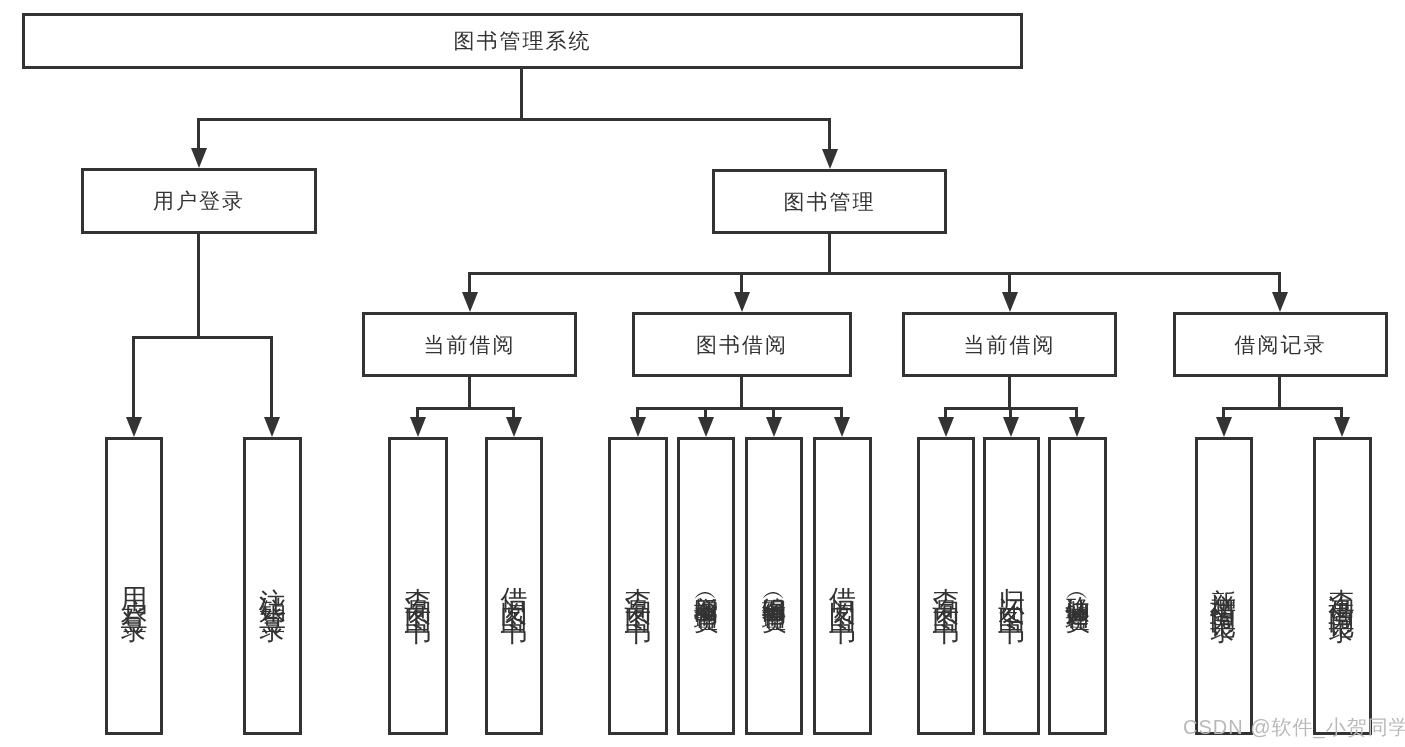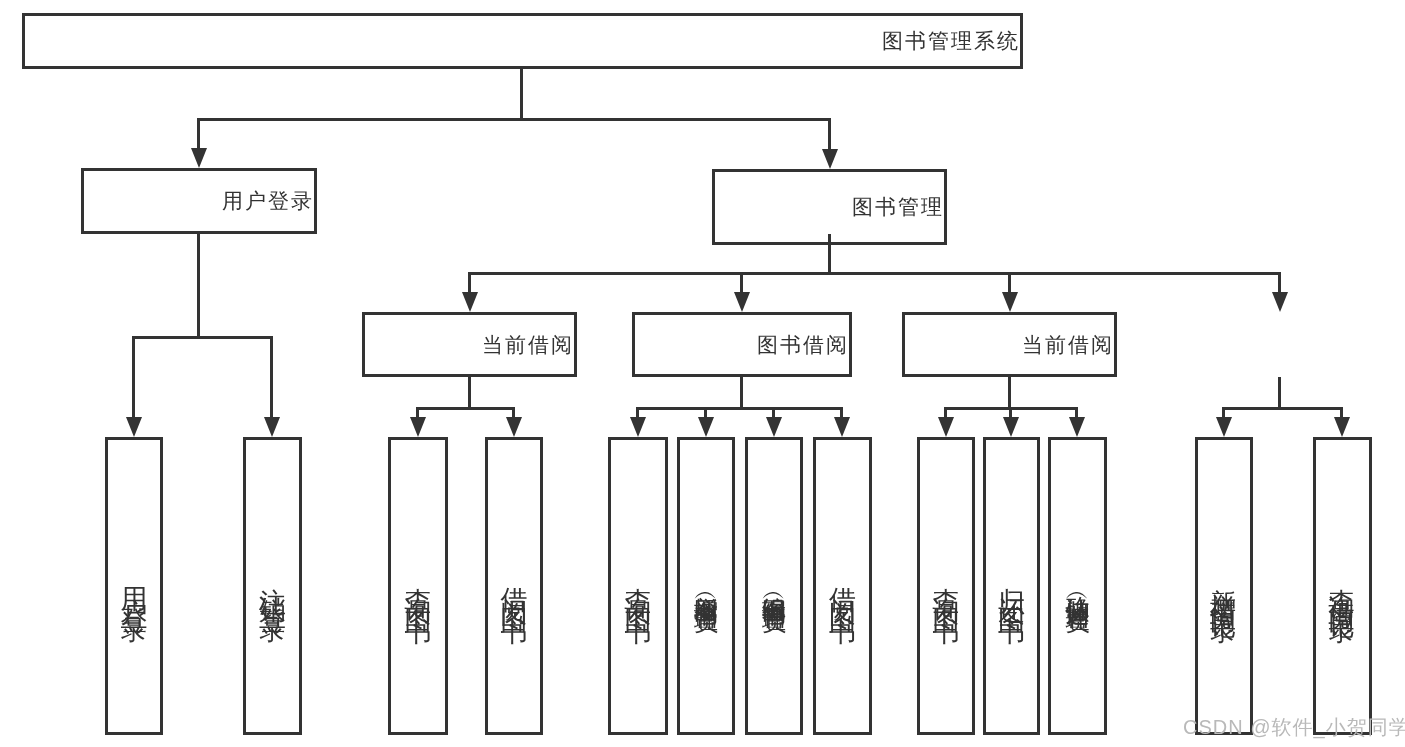--- a/index.html
+++ b/index.html
@@ -2,21 +2,21 @@
 <html><head>
 <meta charset="utf-8">
 <style>
   html,body{margin:0;padding:0;background:#ffffff;}
   .canvas{
     position:relative;width:1405px;height:747px;background:#ffffff;
     font-family:"Liberation Sans","DejaVu Sans",sans-serif;overflow:hidden;color:#333;
   }
   .hbox{
     position:absolute;box-sizing:border-box;border:3px solid #333;background:#fff;
-    display:flex;align-items:center;justify-content:flex-end;
+    display:flex;align-items:center;justify-content:center;
     font-size:21px;letter-spacing:2px;color:#333;
   }
   .vbox{
     position:absolute;box-sizing:border-box;border:3px solid #333;background:#fff;
     display:flex;align-items:center;justify-content:center;color:#333;
   }
   .vtext{writing-mode:vertical-rl;text-orientation:mixed;white-space:nowrap;}
   .vt4{font-size:27px;letter-spacing:10px;}
   .vt6{font-size:26px;letter-spacing:6px;}
   .vt9{font-size:24px;letter-spacing:2px;}
@@ -44,21 +44,21 @@
   <div class="vline" style="left:520px;top:69px;height:52px"></div>
   <div class="hline" style="left:197px;top:118px;width:634px"></div>
   <div class="vline" style="left:197px;top:118px;height:32px"></div>
   <div class="vline" style="left:828px;top:118px;height:32px"></div>
   <div class="arrowhead" style="left:191px;top:148px"></div>
   <div class="arrowhead" style="left:822px;top:149px"></div>
 
   <div class="hbox" style="left:81px;top:168px;width:236px;height:66px">
     <span>用户登录</span>
   </div>
-  <div class="hbox" style="left:712px;top:169px;width:235px;height:76px">
+  <div class="hbox" style="left:712px;top:169px;width:235px;height:65px">
     <span>图书管理</span>
   </div>
 
   <div class="vline" style="left:197px;top:234px;height:105px"></div>
   <div class="hline" style="left:132px;top:336px;width:141px"></div>
   <div class="vline" style="left:132px;top:336px;height:83px"></div>
   <div class="vline" style="left:270px;top:336px;height:83px"></div>
   <div class="arrowhead" style="left:126px;top:417px"></div>
   <div class="arrowhead" style="left:264px;top:417px"></div>
 
@@ -74,20 +74,23 @@
   <div class="arrowhead" style="left:1272px;top:292px"></div>
 
   <div class="hbox" style="left:362px;top:312px;width:215px;height:65px">
     <span>当前借阅</span>
   </div>
   <div class="hbox" style="left:632px;top:312px;width:220px;height:65px">
     <span>图书借阅</span>
   </div>
   <div class="hbox" style="left:902px;top:312px;width:215px;height:65px">
     <span>当前借阅</span>
+  </div>
+  <div class="hbox" style="left:1173px;top:312px;width:215px;height:65px">
+    <span>借阅记录</span>
   </div>
 
   <div class="vline" style="left:468px;top:377px;height:33px"></div>
   <div class="hline" style="left:416px;top:407px;width:99px"></div>
   <div class="vline" style="left:416px;top:407px;height:12px"></div>
   <div class="vline" style="left:512px;top:407px;height:12px"></div>
   <div class="arrowhead" style="left:410px;top:417px"></div>
   <div class="arrowhead" style="left:506px;top:417px"></div>
 
   <div class="vline" style="left:740px;top:377px;height:33px"></div>

